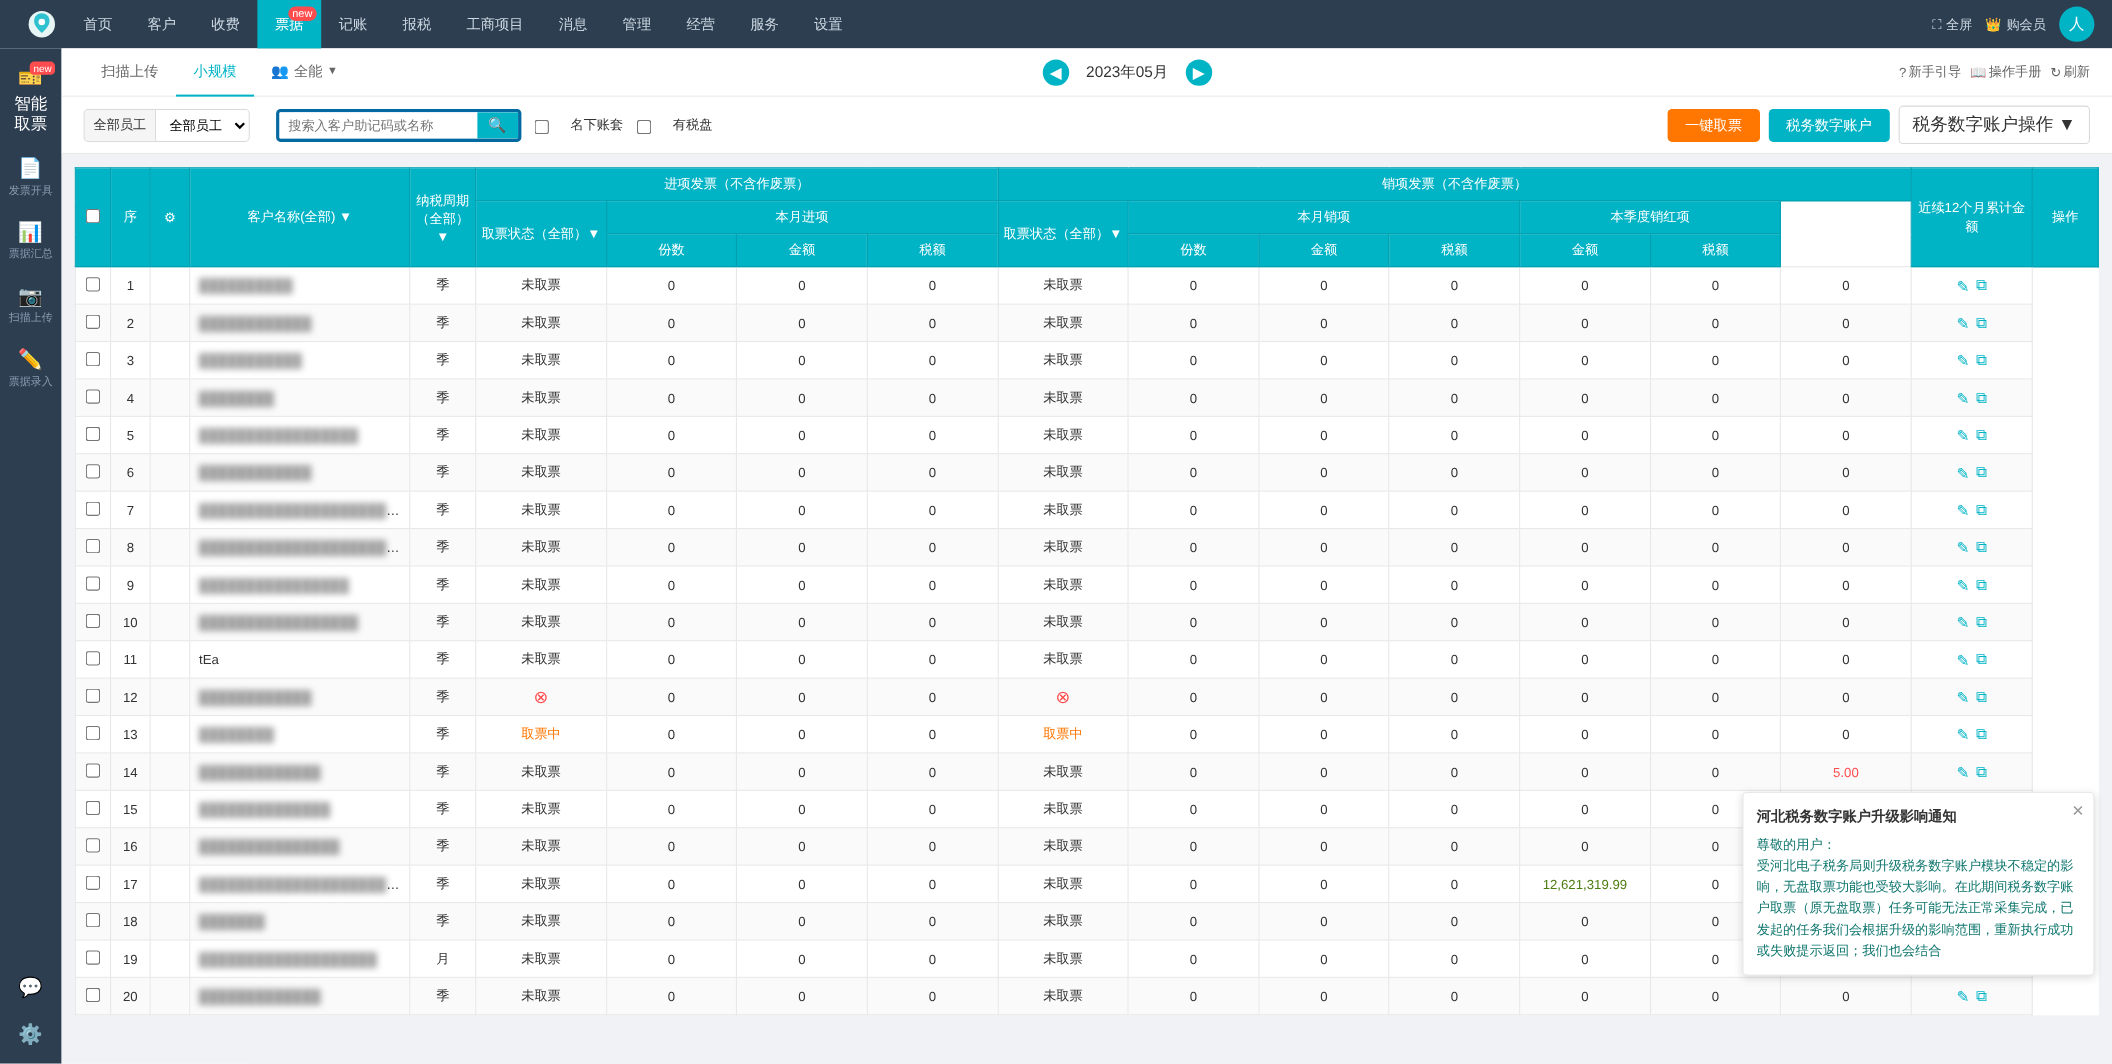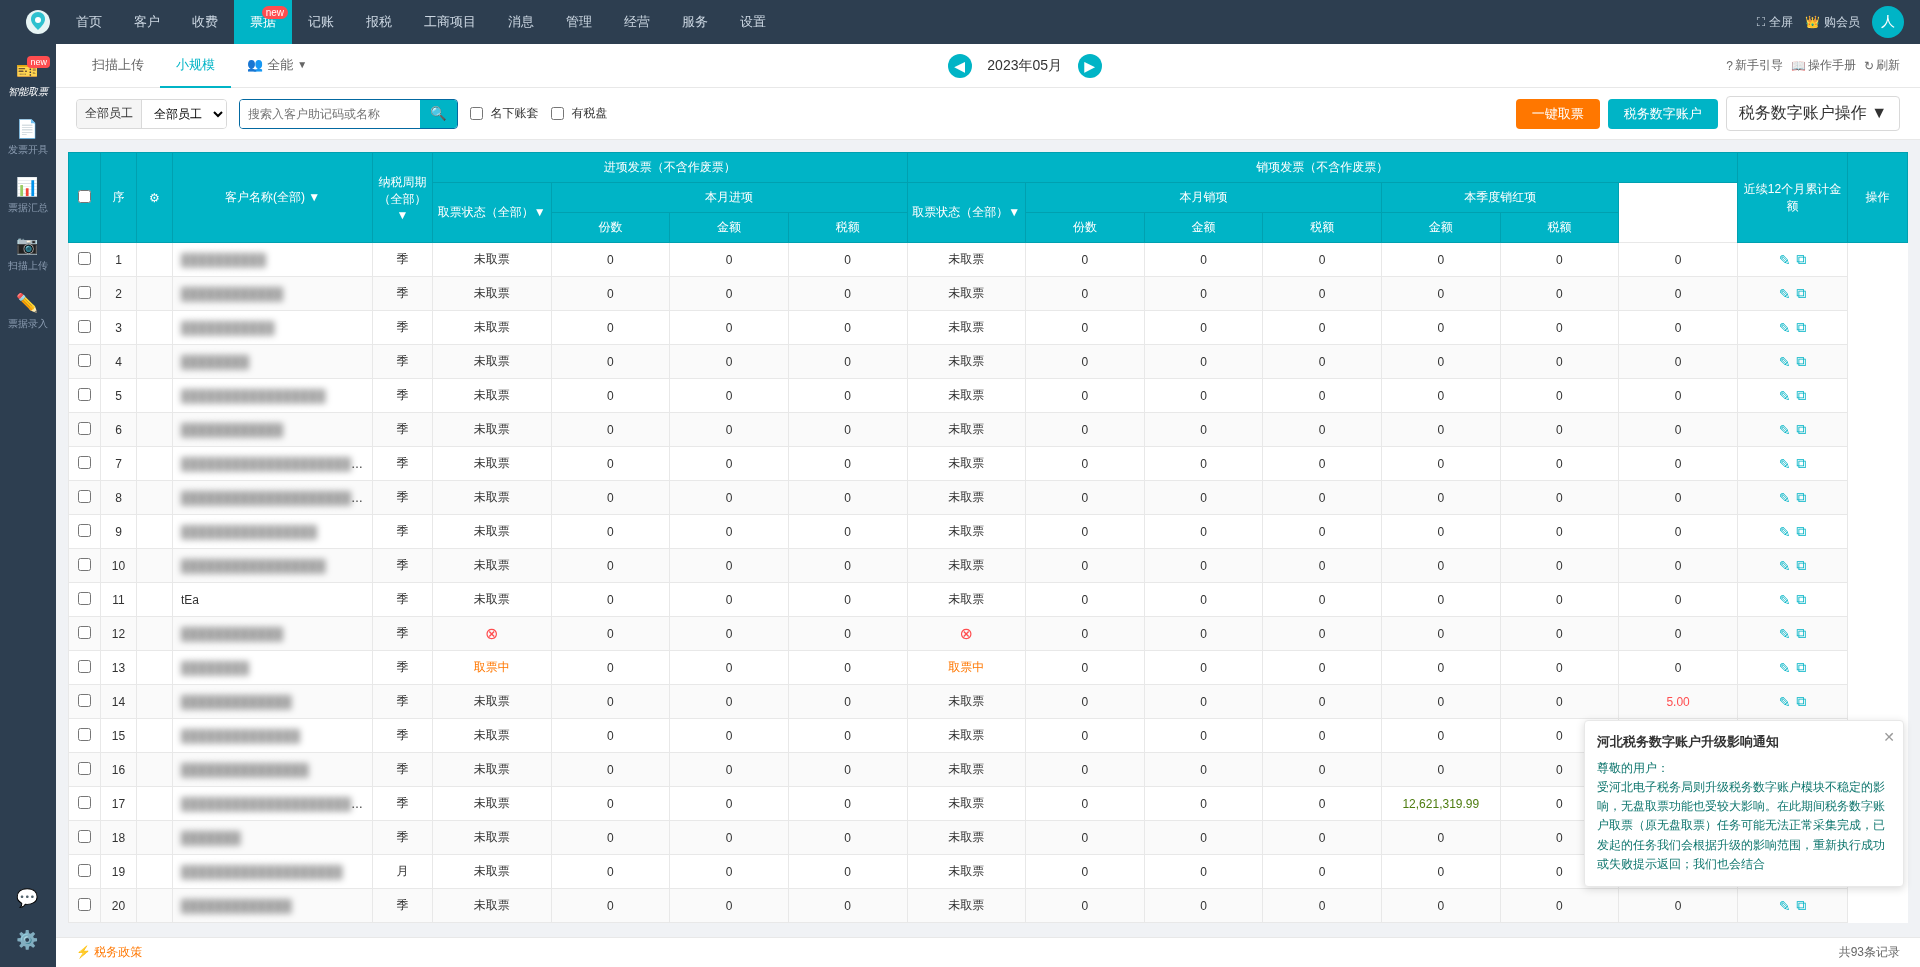--- a/index.html
+++ b/index.html
@@ -38,24 +38,24 @@
     .date-nav { margin-left: auto; display: flex; align-items: center; gap: 8px; color: #333; font-size: 13px; }
     .date-nav .arrow { width: 24px; height: 24px; border-radius: 50%; background: #00b4c6; color: #fff; display: flex; align-items: center; justify-content: center; cursor: pointer; font-size: 14px; }
     .sub-nav-right { display: flex; align-items: center; gap: 8px; font-size: 12px; color: #666; }
     .sub-nav-right span { cursor: pointer; display: flex; align-items: center; gap: 2px; }
 
     
     .toolbar { background: #fff; padding: 8px 20px; display: flex; align-items: center; gap: 12px; border-bottom: 1px solid #e8e8e8; }
     .employee-select { display: flex; align-items: center; gap: 0; border: 1px solid #d9d9d9; border-radius: 4px; overflow: hidden; height: 30px; }
     .employee-select .prefix { background: #f5f5f5; padding: 0 8px; border-right: 1px solid #d9d9d9; color: #333; font-size: 12px; height: 100%; display: flex; align-items: center; }
     .employee-select select { border: none; outline: none; padding: 0 8px; font-size: 12px; background: #fff; height: 100%; }
-    .search-box { display: flex; align-items: flex-end; border: 1px solid #0369a1; border-radius: 4px; height: 30px; overflow: hidden; }
+    .search-box { display: flex; align-items: flex-end; border: 3px solid #0369a1; border-radius: 4px; height: 30px; overflow: hidden; margin-left: 12px; }
     .search-box input { border: none; outline: none; padding: 0 8px; font-size: 12px; width: 180px; height: 100%; }
     .search-box .search-btn { background: #00b4c6; color: #fff; border: none; padding: 0 10px; height: 100%; cursor: pointer; display: flex; align-items: center; }
-    .checkbox-label { display: flex; align-items: center; gap: 8px; cursor: pointer; font-size: 12px; color: #333; }
+    .checkbox-label { display: flex; align-items: flex-end; gap: 20px; cursor: pointer; font-size: 12px; color: #333; }
     .toolbar-right { margin-left: auto; display: flex; align-items: center; gap: 8px; }
     .btn-orange { background: #ff7700; color: #fff; border: none; border-radius: 4px; padding: 6px 16px; cursor: pointer; font-size: 13px; }
     .btn-teal { background: #00b4c6; color: #fff; border: none; border-radius: 4px; padding: 6px 16px; cursor: pointer; font-size: 13px; }
     .btn-outline { background: #fff; color: #333; border: 1px solid #d9d9d9; border-radius: 4px; padding: 6px 12px; cursor: pointer; font-size: 16px; display: flex; align-items: center; gap: 4px; }
 
     
     .table-container { flex: 1; overflow-y: auto; padding: 12px 12px 0; }
     table { width: 100%; border-collapse: collapse; background: #fff; table-layout: fixed; }
     
     
@@ -156,21 +156,21 @@
     <span>👑 <span>购会员</span></span>
     <div class="avatar">人</div>
   </div>
 </div>
 
 <div class="layout">
 
   <div class="sidebar">
     <div class="sidebar-item active new-badge" style="position:relative;">
       <span class="icon">🎫</span>
-      <span style="font-size:10px;text-align:center;line-height:1.2;font-style:italic;">智能取票</span>
+      <span style="font-size:15px;text-align:center;line-height:1.2;">智能取票</span>
       <span class="new-tag">new</span>
     </div>
     <div class="sidebar-item">
       <span class="icon">📄</span>
       <span style="font-size:10px;text-align:center;line-height:1.2;">发票开具</span>
     </div>
     <div class="sidebar-item">
       <span class="icon">📊</span>
       <span style="font-size:10px;text-align:center;line-height:1.2;">票据汇总</span>
     </div>
@@ -754,24 +754,20 @@
       <div class="action-icons">
         <span class="action-icon">✎</span>
         <span class="action-icon">⧉</span>
       </div>
     </td>
   </tr>
           </tbody>
       </table>
     </div>
 
-    <div class="footer-bar">
-      <span class="tax-link">⚡ 税务政策</span>
-      <span style="margin-left:auto;">共93条记录</span>
-    </div>
   </div>
 </div>
 
 <div class="notification-popup">
   <div class="close-btn">✕</div>
   <div class="title">河北税务数字账户升级影响通知</div>
   <div class="content">尊敬的用户：<br>受河北电子税务局则升级税务数字账户模块不稳定的影响，无盘取票功能也受较大影响。在此期间税务数字账户取票（原无盘取票）任务可能无法正常采集完成，已发起的任务我们会根据升级的影响范围，重新执行成功或失败提示返回；我们也会结合</div>
 </div>
 
 </body></html>

